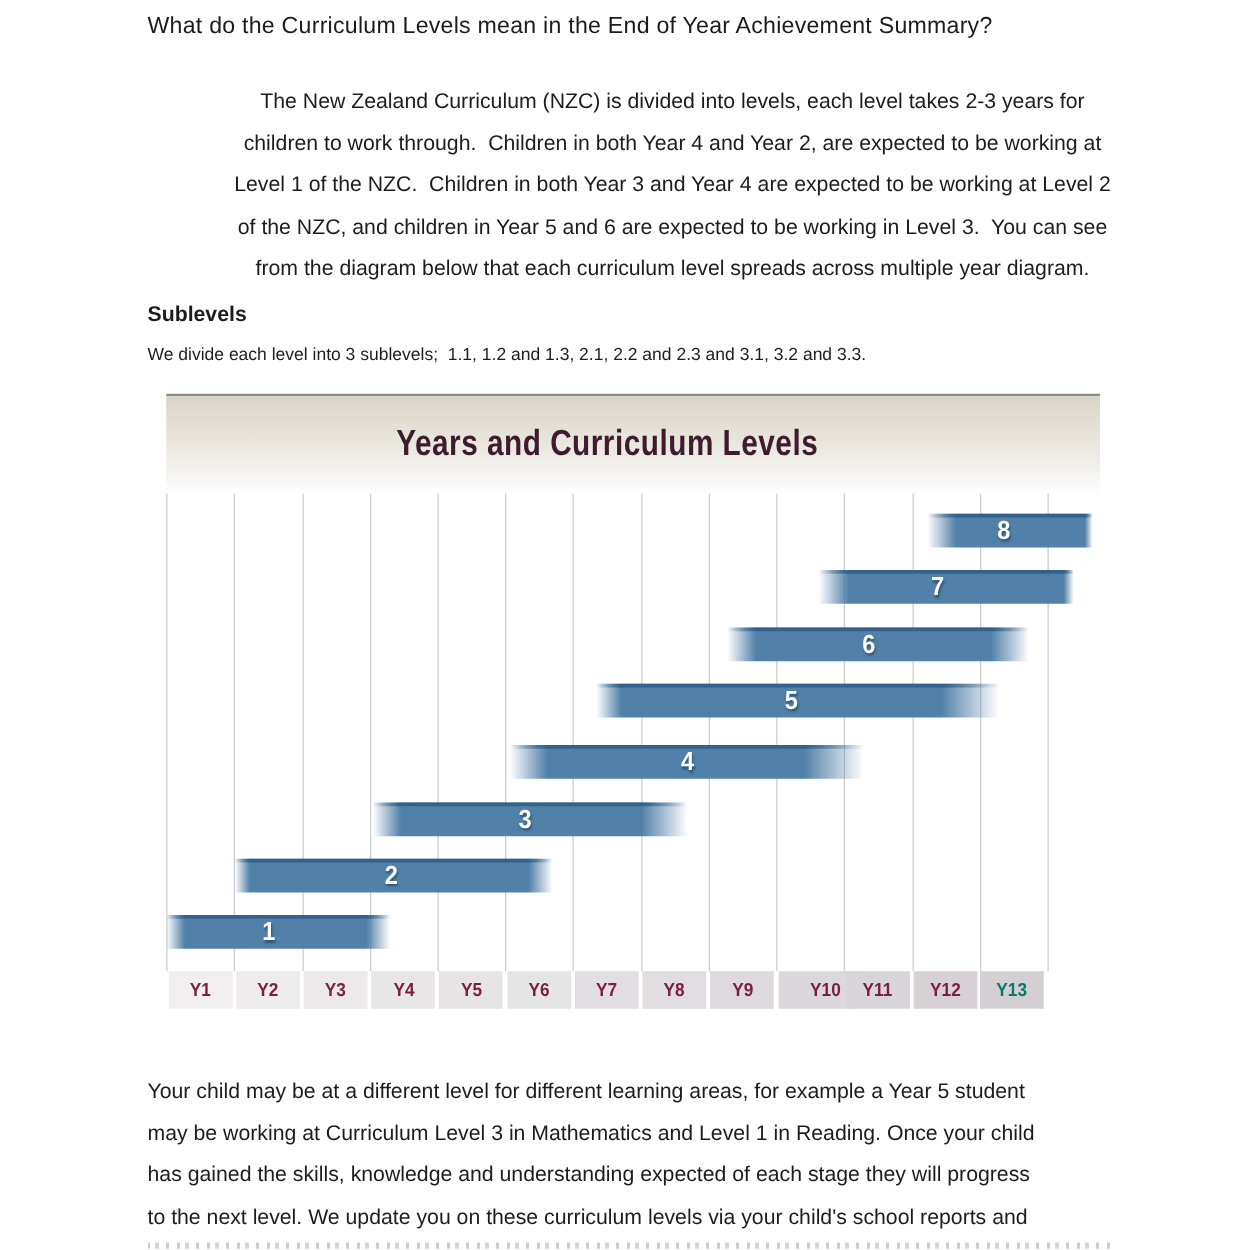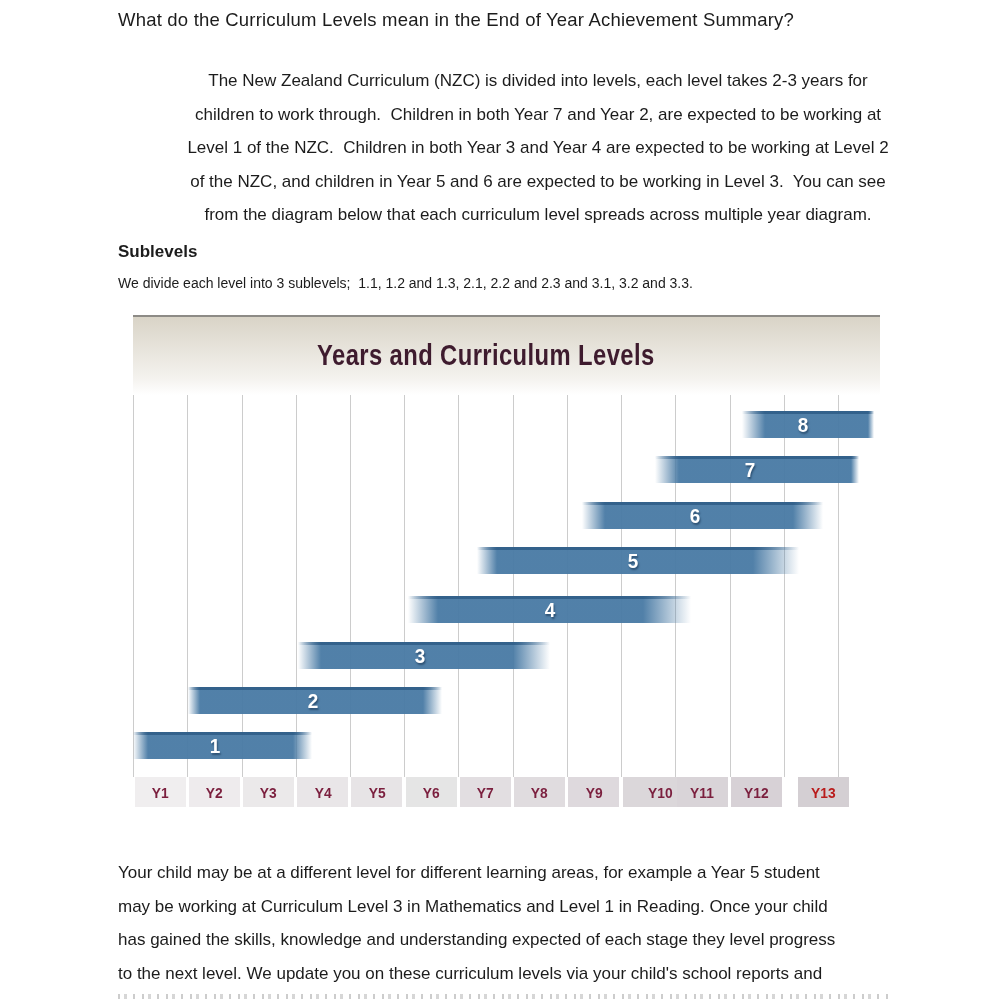--- a/index.html
+++ b/index.html
@@ -34,21 +34,21 @@
 </style>
 </head>
 <body>
 
 <div id="page" style="color: rgb(28, 28, 28);">
 
   <div id="doc-heading">What do the Curriculum Levels mean in the End of Year Achievement Summary?</div>
 
   <div class="textblock" style="top:64px;text-align:center;">
       <div class="tline">The New Zealand Curriculum (NZC) is divided into levels, each level takes 2-3 years for</div>
-      <div class="tline">children to work through.  Children in both Year 7 and Year 2, are expected to be working at</div>
+      <div class="tline">children to work through.  Children in both Year 4 and Year 2, are expected to be working at</div>
       <div class="tline">Level 1 of the NZC.  Children in both Year 3 and Year 4 are expected to be working at Level 2</div>
       <div class="tline">of the NZC, and children in Year 5 and 6 are expected to be working in Level 3.  You can see</div>
       <div class="tline">from the diagram below that each curriculum level spreads across multiple year diagram.</div>
     </div>
 
   <div id="sublevels-heading">Sublevels</div>
   <div id="sublevels-line">We divide each level into 3 sublevels;  1.1, 1.2 and 1.3, 2.1, 2.2 and 2.3 and 3.1, 3.2 and 3.3.</div>
 
   <div id="chart">
     <div id="chart-top-rule" style="background: rgb(141, 139, 134);"></div>
@@ -134,27 +134,27 @@
         </div>
         <div class="year-box" style="left: 489.6px; background: rgb(219, 215, 218); color: rgb(123, 31, 62); padding-left: 12px;">
           <span>Y10</span>
         </div>
         <div class="year-box" style="left: 543.8px; background: rgb(217, 212, 216); color: rgb(123, 31, 62);">
           <span>Y11</span>
         </div>
         <div class="year-box" style="left: 598px; background: rgb(215, 209, 214); color: rgb(123, 31, 62);">
           <span>Y12</span>
         </div>
-        <div class="year-box" style="left: 665px; background: rgb(212, 207, 211); color: #b91c1c;">
+        <div class="year-box" style="left: 651px; background: rgb(212, 207, 211); color: #0f766e;">
           <span>Y13</span>
         </div>
       </div>
   </div>
 
   <div class="textblock" style="top:856px;">
       <div class="tline">Your child may be at a different level for different learning areas, for example a Year 5 student</div>
       <div class="tline">may be working at Curriculum Level 3 in Mathematics and Level 1 in Reading. Once your child</div>
-      <div class="tline">has gained the skills, knowledge and understanding expected of each stage they level progress</div>
+      <div class="tline">has gained the skills, knowledge and understanding expected of each stage they will progress</div>
       <div class="tline">to the next level. We update you on these curriculum levels via your child's school reports and</div>
     </div>
 
   <div id="truncated-line"></div>
 </div>
 
 </body></html>

